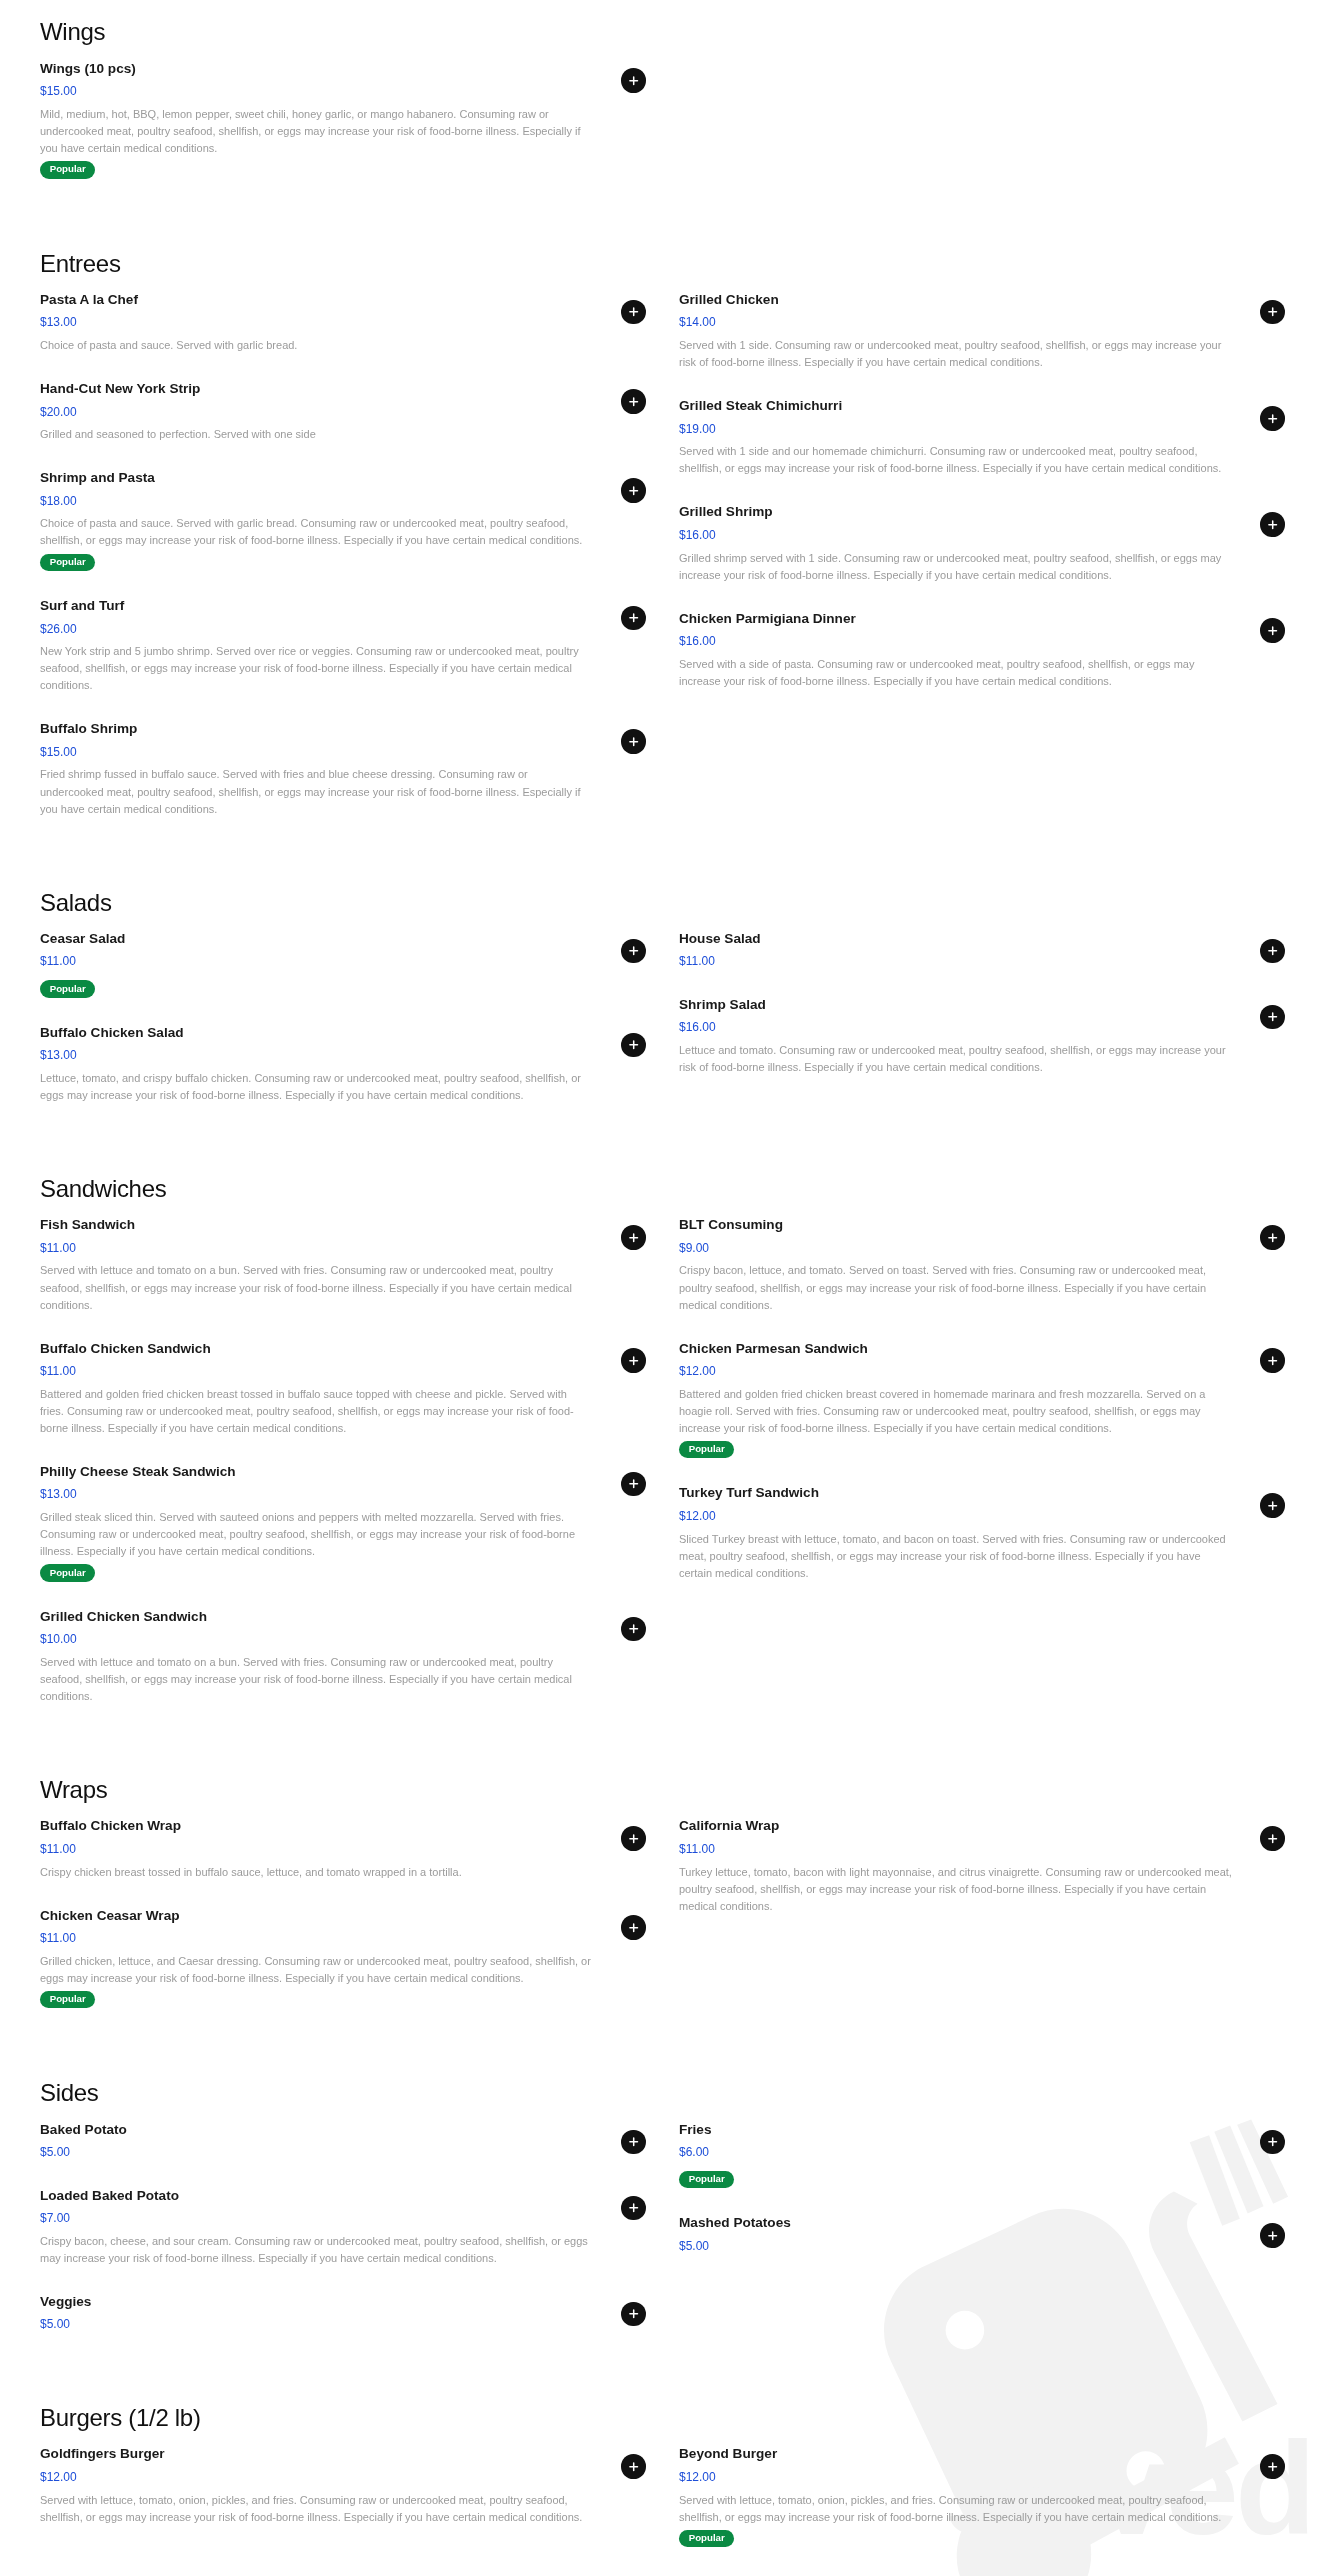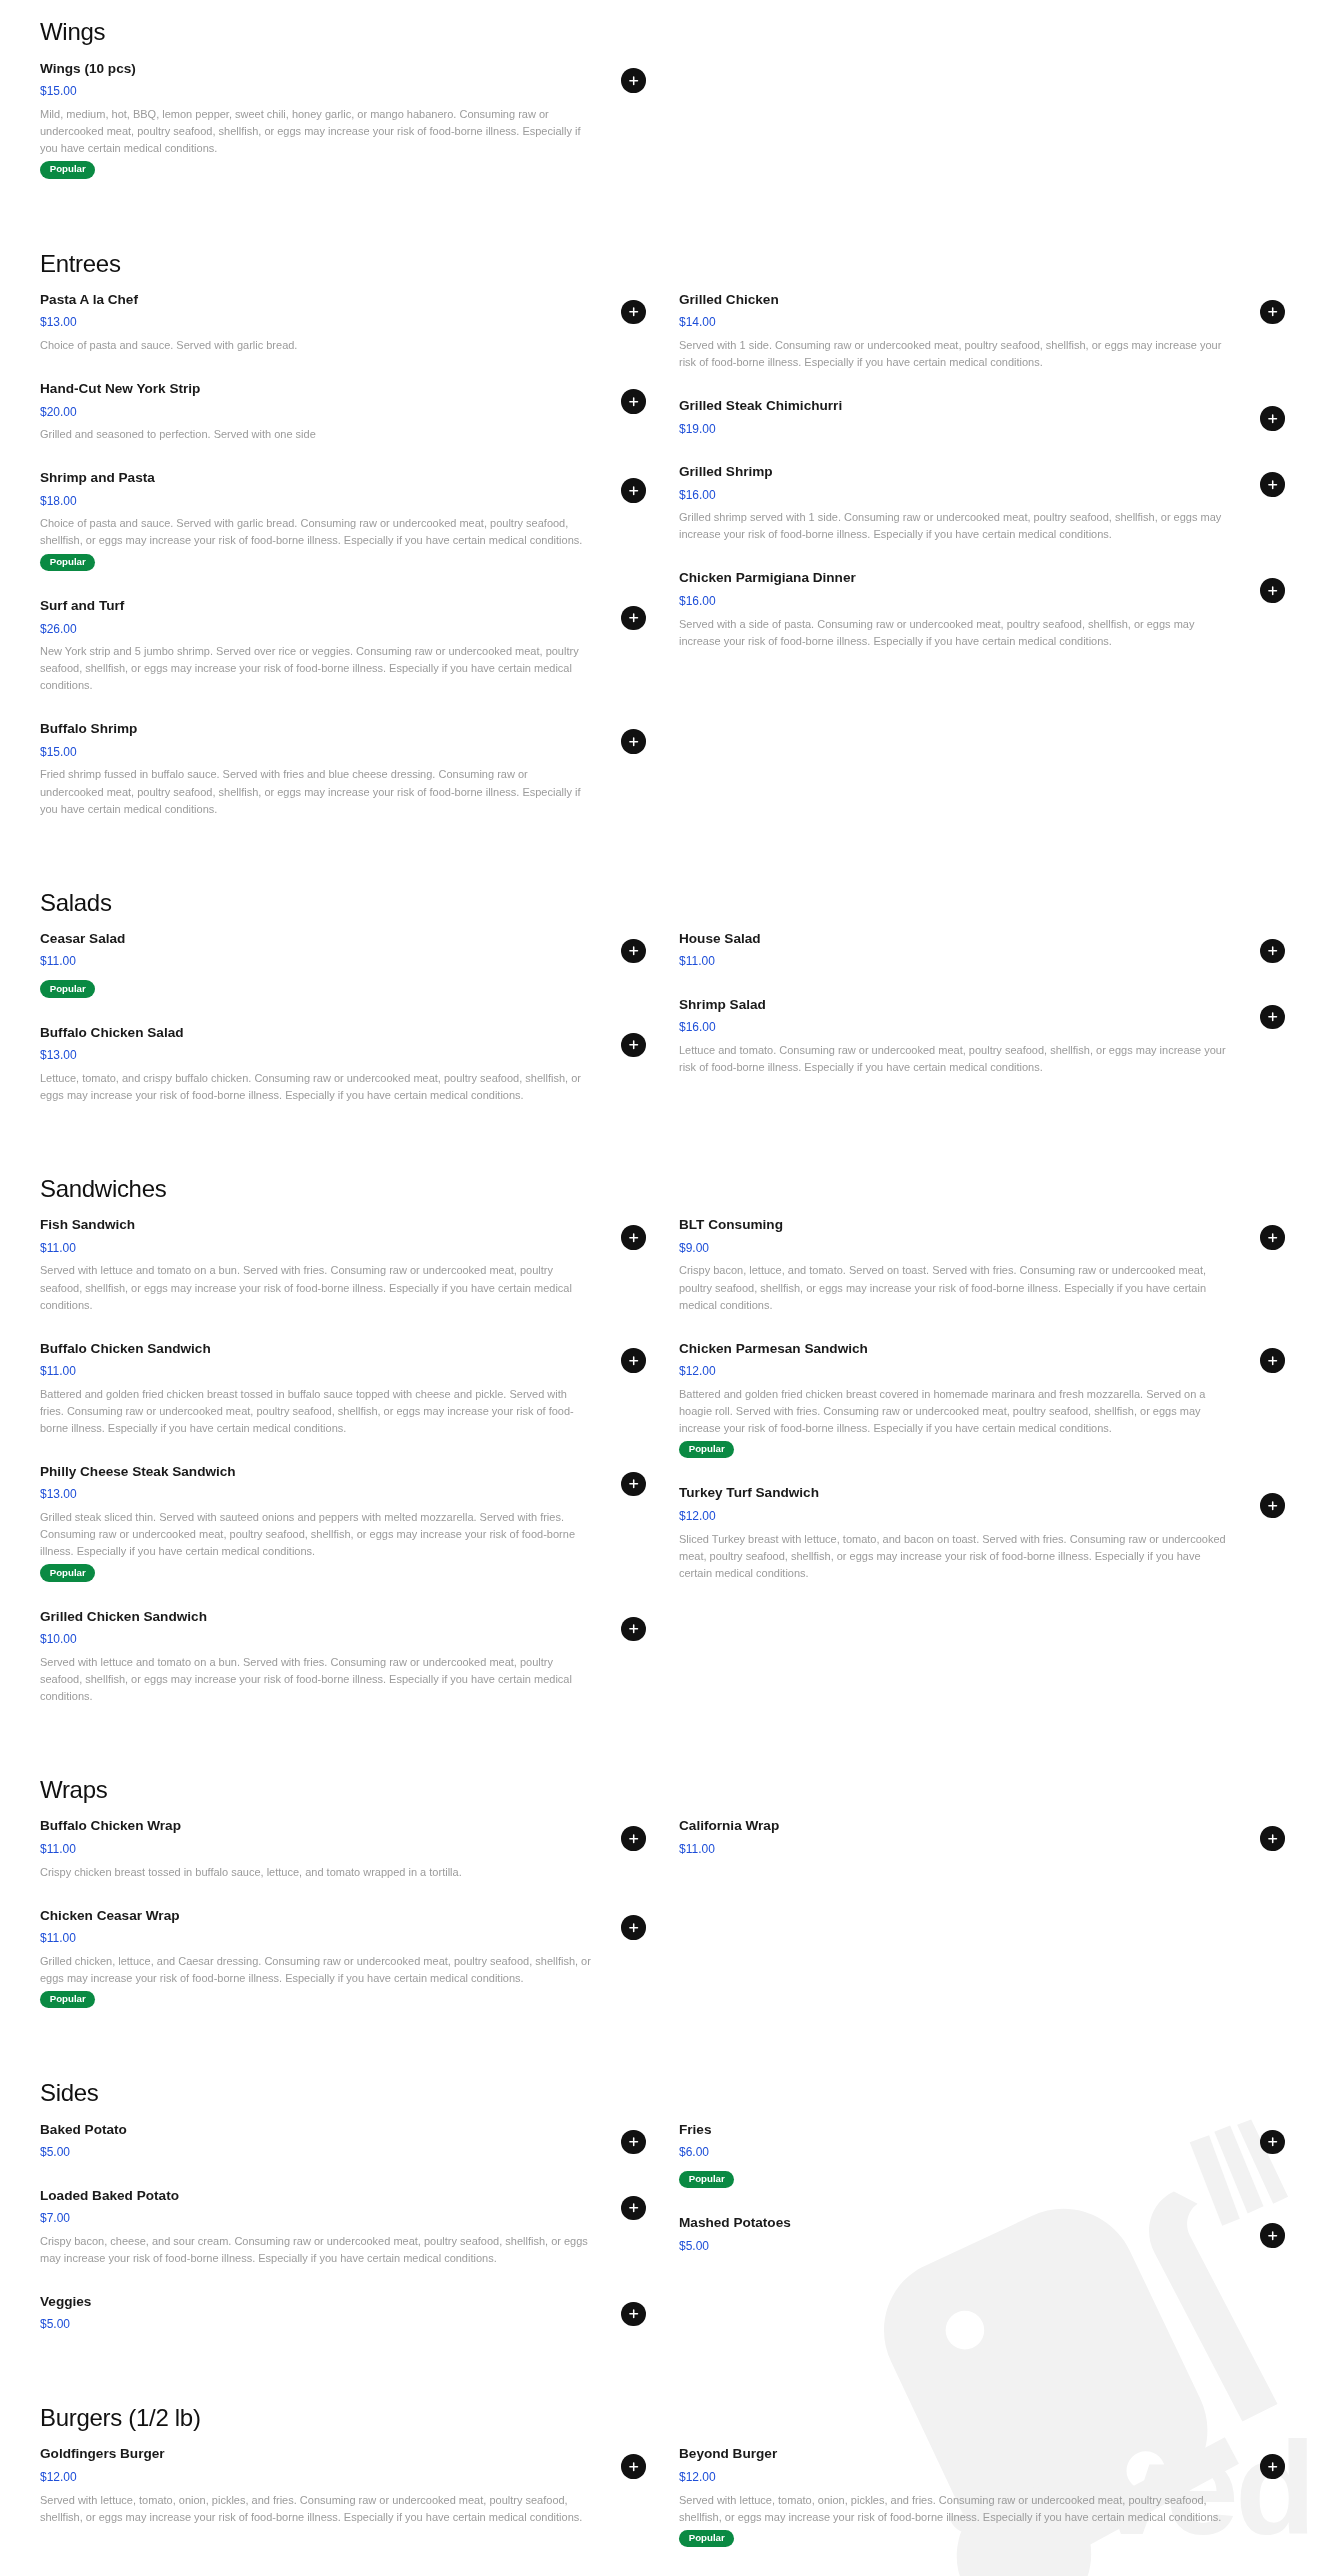--- a/index.html
+++ b/index.html
@@ -241,20 +241,21 @@
                 <span>
                   <svg viewBox="0 0 24 24" aria-hidden="true">
                     <path d="M12 4v16M4 12h16" stroke="#ffffff" stroke-width="3.2" stroke-linecap="round"></path>
                   </svg>
                 </span>
               </button>
             </div>
             <div class="item">
               <div class="item-name">Grilled Steak Chimichurri</div>
               <div class="item-price">$19.00</div>
+              <div class="item-desc">Served with 1 side and our homemade chimichurri. Consuming raw or undercooked meat, poultry seafood, shellfish, or eggs may increase your risk of food-borne illness. Especially if you have certain medical conditions.</div>
               <button class="add-btn">
                 <span>
                   <svg viewBox="0 0 24 24" aria-hidden="true">
                     <path d="M12 4v16M4 12h16" stroke="#ffffff" stroke-width="3.2" stroke-linecap="round"></path>
                   </svg>
                 </span>
               </button>
             </div>
             <div class="item">
               <div class="item-name">Grilled Shrimp</div>
@@ -464,20 +465,21 @@
                     <path d="M12 4v16M4 12h16" stroke="#ffffff" stroke-width="3.2" stroke-linecap="round"></path>
                   </svg>
                 </span>
               </button>
             </div>
           </div>
           <div class="col">
             <div class="item">
               <div class="item-name">California Wrap</div>
               <div class="item-price">$11.00</div>
+              <div class="item-desc">Turkey lettuce, tomato, bacon with light mayonnaise, and citrus vinaigrette. Consuming raw or undercooked meat, poultry seafood, shellfish, or eggs may increase your risk of food-borne illness. Especially if you have certain medical conditions.</div>
               <button class="add-btn">
                 <span>
                   <svg viewBox="0 0 24 24" aria-hidden="true">
                     <path d="M12 4v16M4 12h16" stroke="#ffffff" stroke-width="3.2" stroke-linecap="round"></path>
                   </svg>
                 </span>
               </button>
             </div>
           </div>
         </div>

